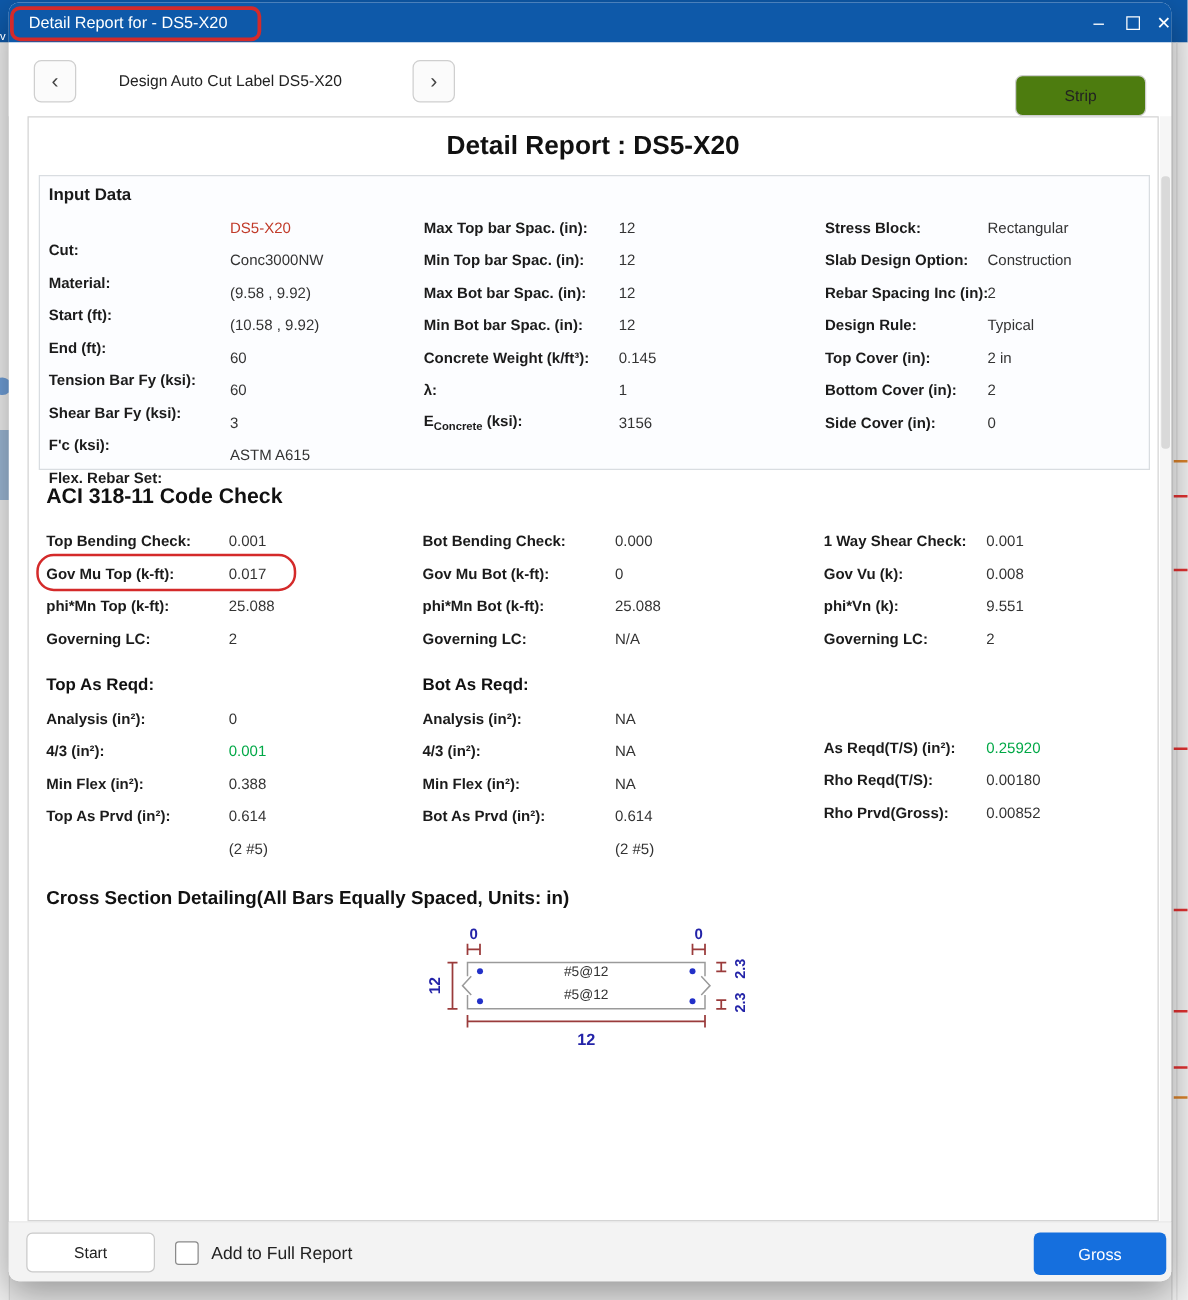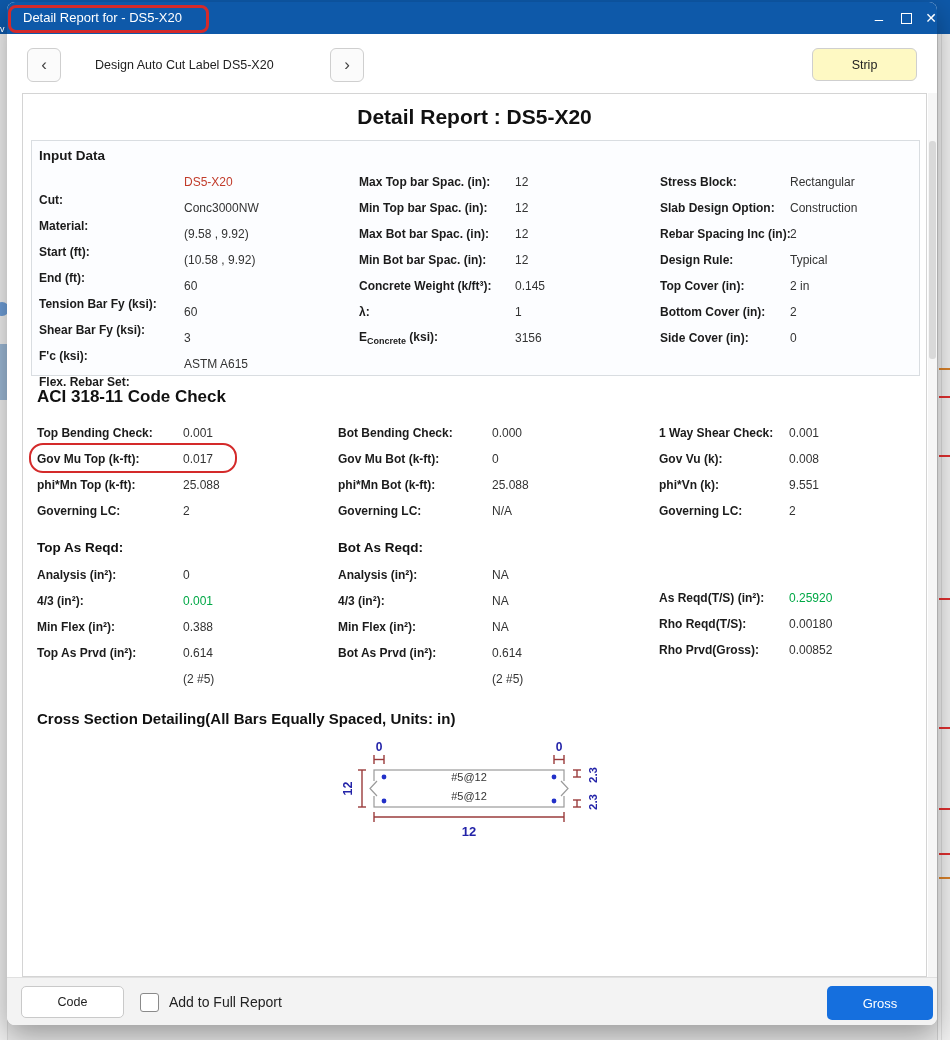--- a/index.html
+++ b/index.html
@@ -46,22 +46,22 @@
   .navbar { position:absolute; left:0; top:32px; right:0; height:59px; background:#fff; border-radius:0; }
   .nav-btn {
     position:absolute; top:14px; width:34px; height:34px;
     border:1px solid #cfcfcf; border-radius:6px; background:#fbfbfb;
     font-size:17px; color:#444; display:flex; align-items:center; justify-content:center;
   }
   .nav-prev { left:20px; }
   .nav-next { left:323px; }
   .nav-label { position:absolute; left:88px; top:14px; height:34px; line-height:34px; font-size:12.5px; color:#222; }
   .strip-btn {
-    position:absolute; left:805px; top:14px; width:105px; height:33px;
-    border:1px solid #cfcfcf; border-radius:6px; background:#fef9c3;
+    position:absolute; left:805px; top:26px; width:105px; height:33px;
+    border:1px solid #cfcfcf; border-radius:6px; background:#4d7c0f;
     font-size:12.5px; color:#222; display:flex; align-items:center; justify-content:center;
   }
   
   .scroll-track { position:absolute; left:921px; top:91px; width:9px; height:884px; background:#f6f6f6; }
   .scroll-thumb { position:absolute; left:1px; top:48px; width:7px; height:218px; background:#d9d9d9; border-radius:3px; }
   
   .panel {
     position:absolute; left:15px; top:91px; width:905px; height:884px;
     background:#fff; border:1px solid #d4d4d4; overflow:hidden;
   }
@@ -74,21 +74,21 @@
   .box-heading { position:absolute; left:7px; top:7px; font-weight:bold; font-size:13.5px; color:#1a1a1a; }
   .col { position:absolute; }
   .frow { height:26px; display:flex; align-items:center; font-size:12px; white-space:nowrap; }
   .lbl { font-weight:bold; color:#1b1b1b; flex:none; }
   .val { color:#333; }
   .val.red { color:#c13b2a; }
   .val.green { color:#00a846; }
   sub.ssub { font-size:9px; font-weight:bold; }
   
   .ibx-c1 { left:7px;  top:28px; } .ibx-c1 .lbl { width:145px;margin-top:36px; }
-  .ibx-c2 { left:307px; top:28px; } .ibx-c2 .lbl { width:156px;margin-left:20px; }
+  .ibx-c2 { left:307px; top:28px; } .ibx-c2 .lbl { width:156px; }
   .ibx-c3 { left:628px; top:28px; } .ibx-c3 .lbl { width:130px; }
   
   .aci-heading { position:absolute; left:14px; top:293px; font-size:17px; font-weight:bold; color:#111; }
   .aci-c1 { left:14px;  top:326px; } .aci-c1 .lbl { width:146px; }
   .aci-c2 { left:315px; top:326px; } .aci-c2 .lbl { width:154px; }
   .aci-c3 { left:636px; top:326px; } .aci-c3 .lbl { width:130px; }
   .annot-govmu {
     position:absolute; left:6px; top:349px; width:208px; height:30px;
     border:2.5px solid #d42a2a; border-radius:14px; pointer-events:none;
   }
@@ -443,18 +443,18 @@
       <g stroke="#9a3b3b" stroke-width="1.4">
         <line x1="240" y1="65" x2="248" y2="65"></line>
           <line x1="240" y1="72" x2="248" y2="72"></line>
           <line x1="244" y1="65" x2="244" y2="72"></line>
       </g>
       <text transform="translate(260,67) rotate(-90)" text-anchor="middle" dominant-baseline="central" font-size="11.5" font-weight="bold" fill="#2323a8">2.3</text>
     </svg>
   </div>
 
   <div class="footer">
-    <div class="print-btn">Code</div>
+    <div class="print-btn">Start</div>
     <span class="cb"></span>
     <span class="cb-label">Add to Full Report</span>
     <div class="close-btn">Gross</div>
   </div>
 </div>
 
 </body></html>

